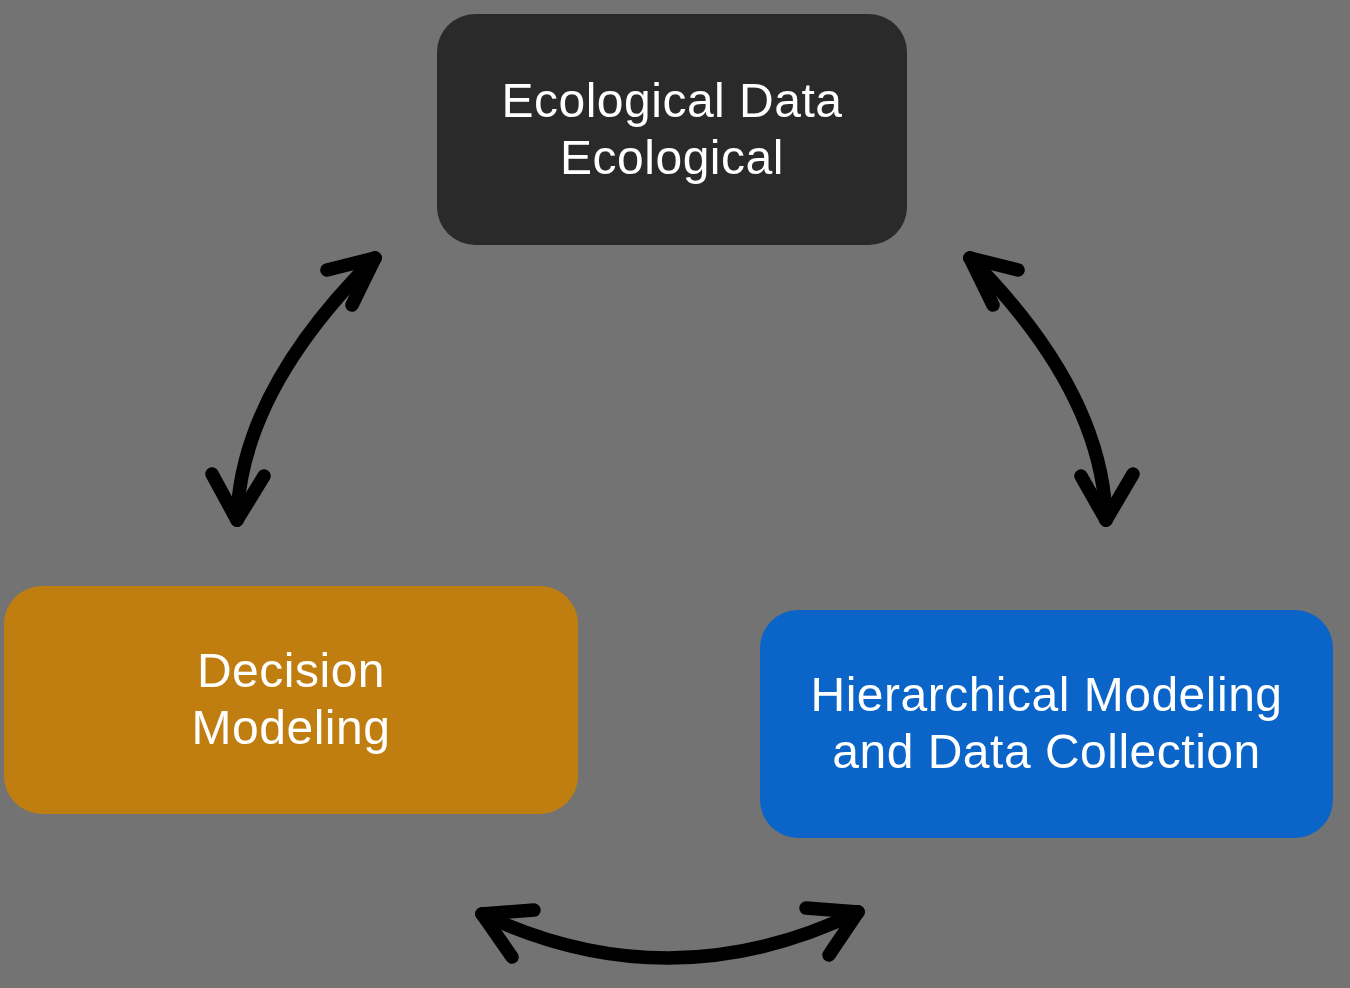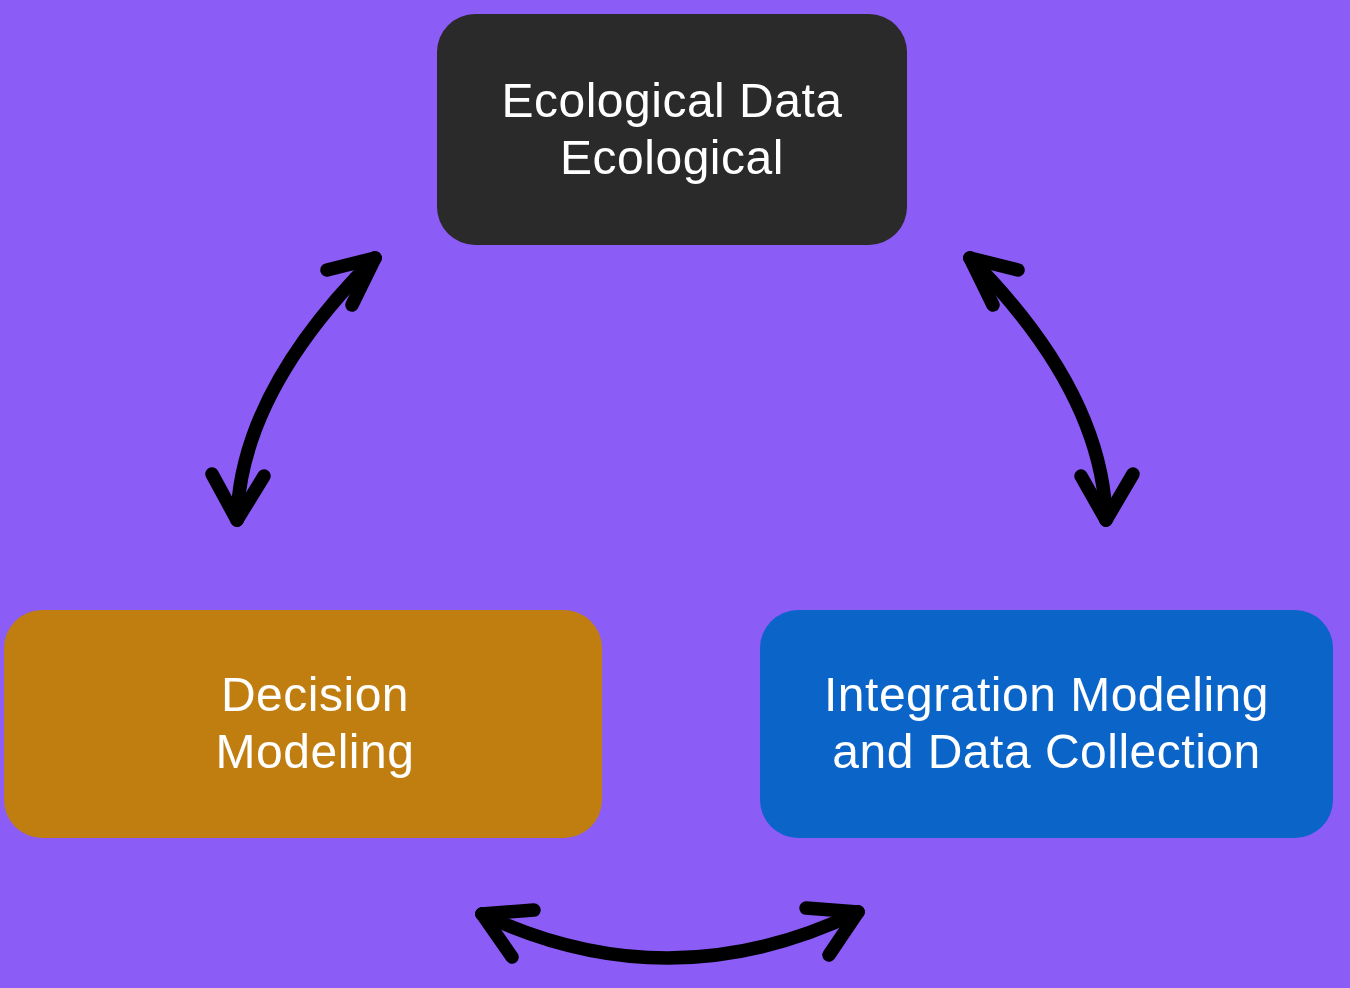--- a/index.html
+++ b/index.html
@@ -3,21 +3,21 @@
 <meta charset="utf-8">
 <style>
   html, body {
     margin: 0;
     padding: 0;
   }
   .canvas {
     position: relative;
     width: 1350px;
     height: 988px;
-    background: #8b5cf6;
+    background: #737373;
     overflow: hidden;
     font-family: "Liberation Sans", sans-serif;
   }
   .node {
     position: absolute;
     border-radius: 38px;
     display: flex;
     flex-direction: column;
     align-items: center;
     justify-content: center;
@@ -28,24 +28,23 @@
     letter-spacing: 0.5px;
   }
   .node-top {
     left: 437px;
     top: 14px;
     width: 470px;
     height: 231px;
   }
   .node-left {
     left: 4px;
-    top: 610px;
+    top: 586px;
     width: 574px;
     height: 228px;
-    padding-left: 24px;
   }
   .node-right {
     left: 760px;
     top: 610px;
     width: 573px;
     height: 228px;
   }
   .arrow-layer {
     position: absolute;
     left: 0;
@@ -64,21 +63,21 @@
     <span>Ecological Data</span>
     <span>Ecological</span>
   </div>
 
   <div class="node node-left" style="background-color: rgb(193, 126, 16); color: rgb(255, 255, 255);">
     <span>Decision</span>
     <span>Modeling</span>
   </div>
 
   <div class="node node-right" style="background-color: rgb(11, 100, 200); color: rgb(255, 255, 255);">
-    <span>Integration Modeling</span>
+    <span>Hierarchical Modeling</span>
     <span>and Data Collection</span>
   </div>
 
   <svg class="arrow-layer" viewBox="0 0 1350 988">
 
     <g fill="none" stroke-width="13.5" stroke-linecap="round" stroke-linejoin="round" stroke="#000000">
       <path d="M 237 520 Q 240 392 375 258"></path>
       <path d="M 375 258 L 327 270"></path>
       <path d="M 375 258 L 352 305"></path>
       <path d="M 237 520 L 264 476"></path>

